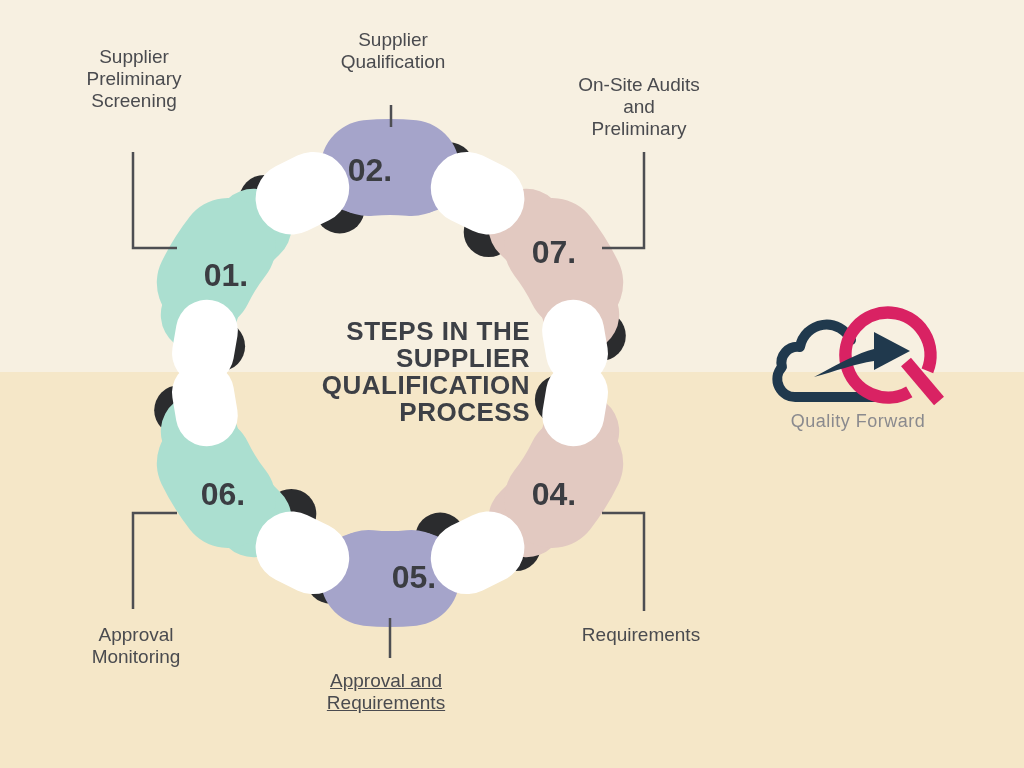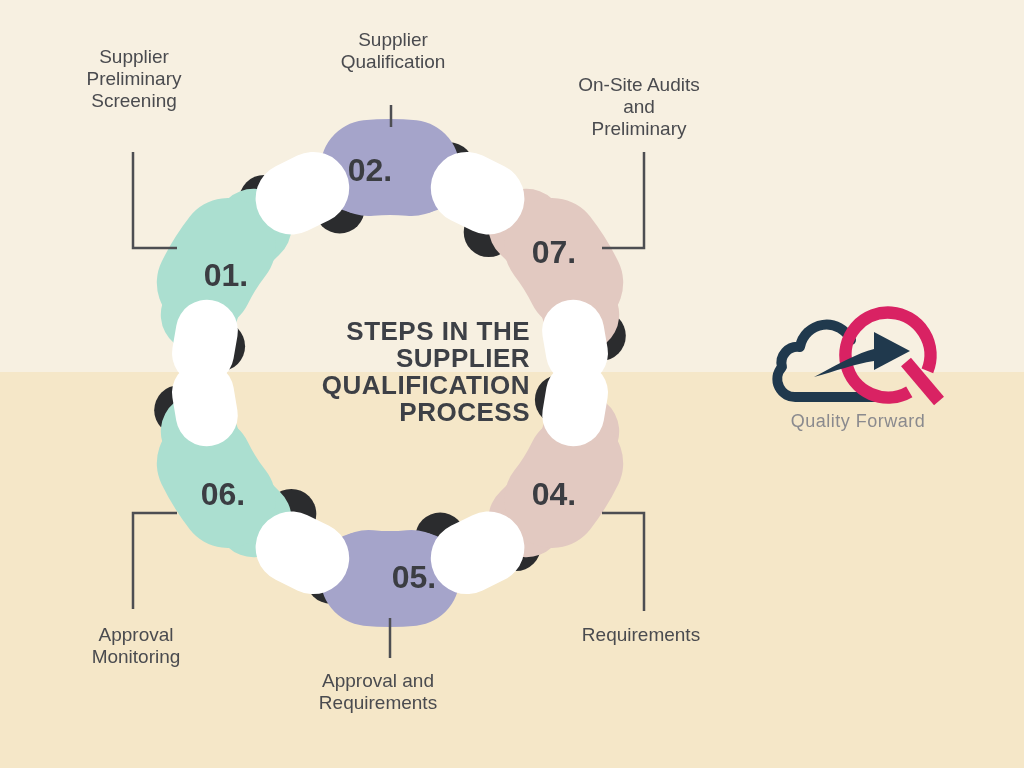--- a/index.html
+++ b/index.html
@@ -13,21 +13,21 @@
   .label{position:absolute;width:210px;text-align:center;font-size:19px;line-height:22px;color:#4a4b4f;}
   .num{position:absolute;transform:translate(-50%,-50%);font-size:32px;font-weight:bold;color:#3b3d42;}
   .title{position:absolute;left:250px;top:318px;width:280px;text-align:right;
          font-size:26px;font-weight:bold;line-height:27px;letter-spacing:0.5px;color:#3d4046;}
   .logo-text{position:absolute;left:746px;top:411px;width:224px;text-align:center;
              font-size:18px;letter-spacing:0.5px;color:#8a8a8e;}
   #label-01{left:29px;top:46px;}
   #label-02{left:288px;top:29px;}
   #label-03{left:534px;top:74px;}
   #label-04{left:536px;top:624px;}
-  #label-05{left:273px;top:670px;}
+  #label-05{left:281px;top:670px;text-decoration:underline;}
   #label-06{left:31px;top:624px;}
   #num-01{left:226px;top:252px;margin-top:23px;}
   #num-02{left:370px;top:170px;}
   #num-03{left:554px;top:252px;}
   #num-04{left:554px;top:494px;}
   #num-05{left:390px;top:577px;margin-left:24px;}
   #num-06{left:212px;top:494px;margin-left:11px;}
 </style>
 </head>
 <body>

